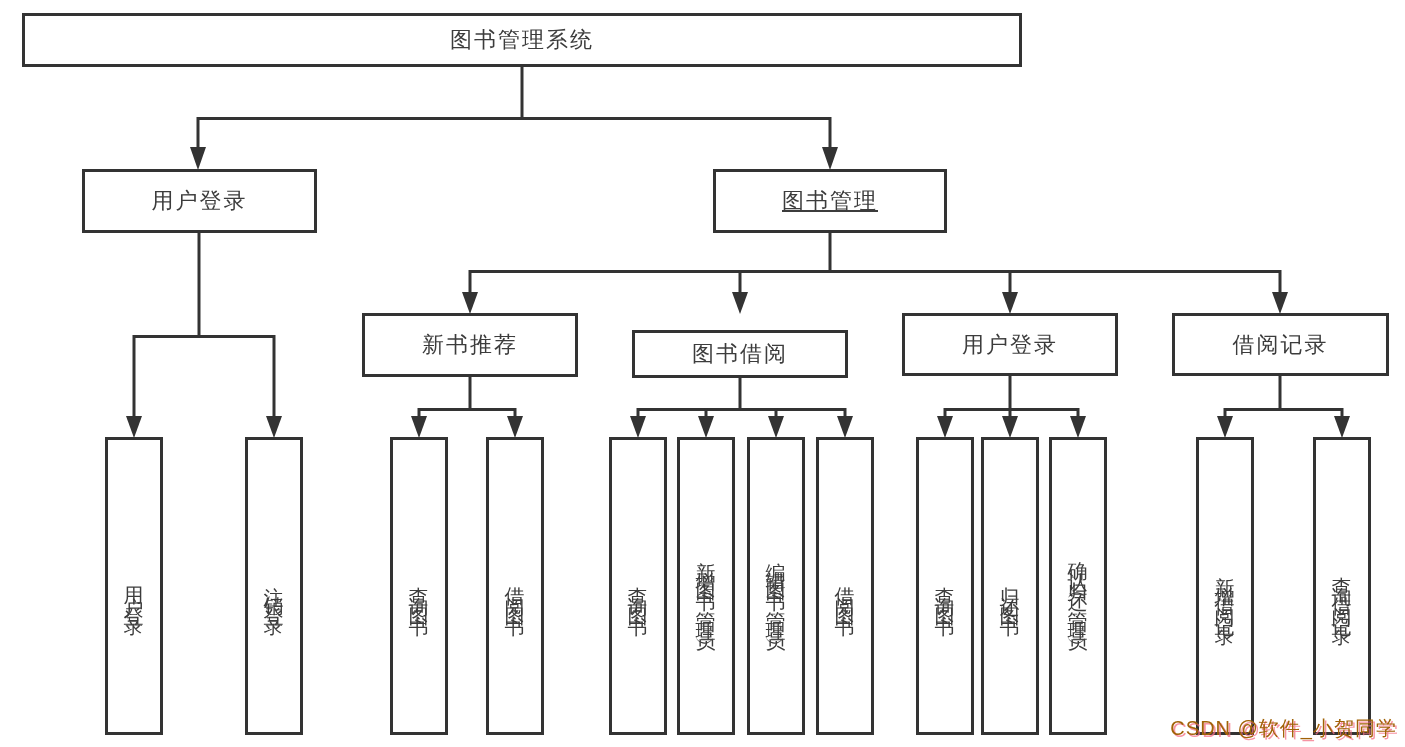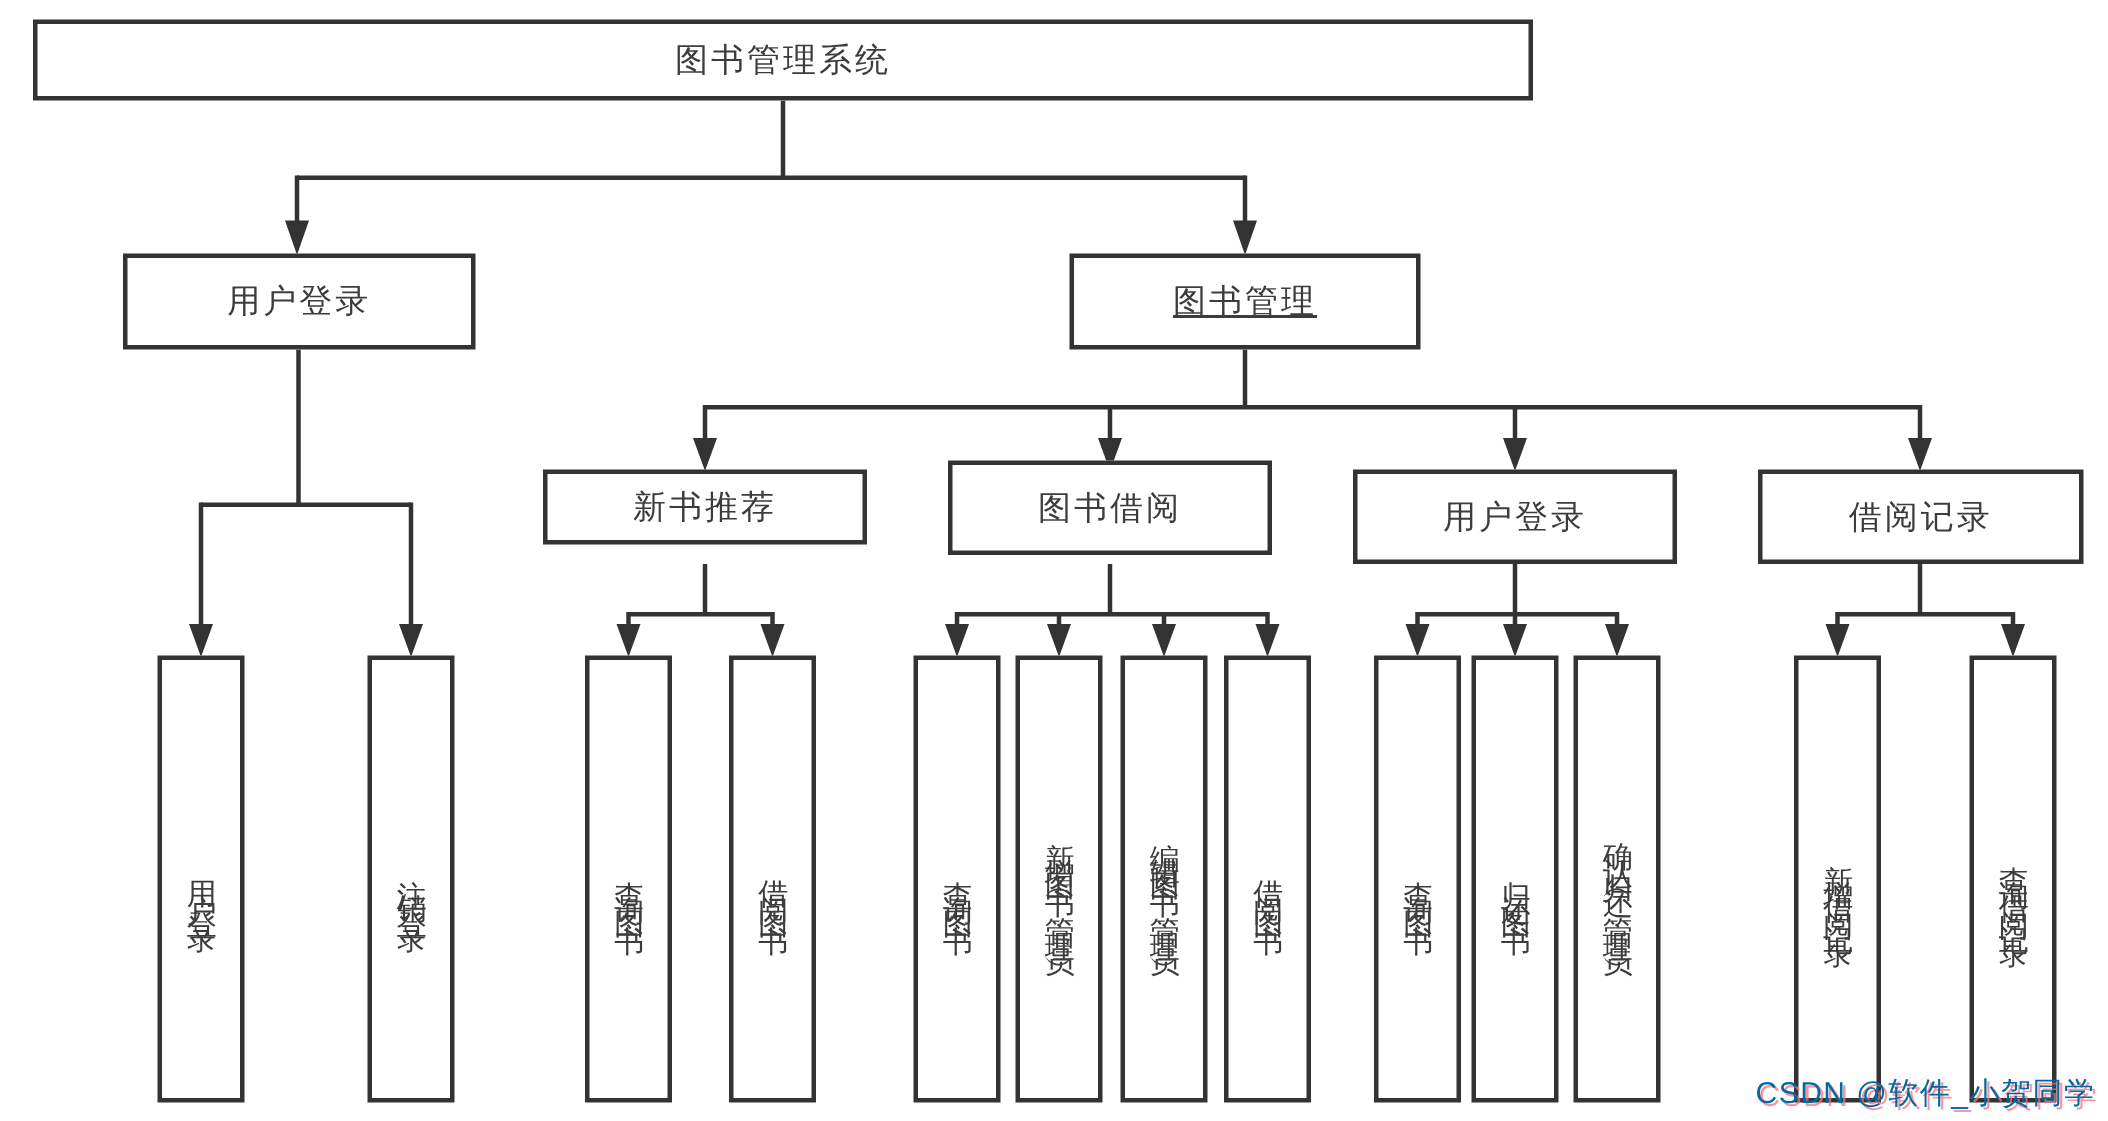--- a/index.html
+++ b/index.html
@@ -26,21 +26,21 @@
     font-size:20px;
     letter-spacing:10px;
     padding-top:10px;
     line-height:1;
     color:#3c3c3c;
   }
   #watermark{
     position:absolute;
     right:8px;bottom:5px;
     font-size:20px;
-    color:#0369a1;
+    color:#a16207;
     text-shadow:2px 2px 0 rgba(244,112,134,0.75);
     letter-spacing:1px;
     white-space:nowrap;
   }
 </style>
 </head>
 <body>
 
 <div id="stage">
 
@@ -114,24 +114,24 @@
     <span class="hlabel">图书管理系统</span>
   </div>
 
   <div class="box" style="left:82px;top:169px;width:235px;height:64px;">
     <span class="hlabel">用户登录</span>
   </div>
   <div class="box" style="left:713px;top:169px;width:234px;height:64px;text-decoration:underline;">
     <span class="hlabel">图书管理</span>
   </div>
 
-  <div class="box" style="left:362px;top:313px;width:216px;height:50px;">
+  <div class="box" style="left:362px;top:313px;width:216px;height:64px;">
     <span class="hlabel">新书推荐</span>
   </div>
-  <div class="box" style="left:632px;top:307px;width:216px;height:63px;">
+  <div class="box" style="left:632px;top:330px;width:216px;height:48px;">
     <span class="hlabel">图书借阅</span>
   </div>
   <div class="box" style="left:902px;top:313px;width:216px;height:63px;">
     <span class="hlabel">用户登录</span>
   </div>
   <div class="box" style="left:1172px;top:313px;width:217px;height:63px;">
     <span class="hlabel">借阅记录</span>
   </div>
 
   <div class="box vbox" style="left:105px;top:437px;width:58px;height:298px;">

